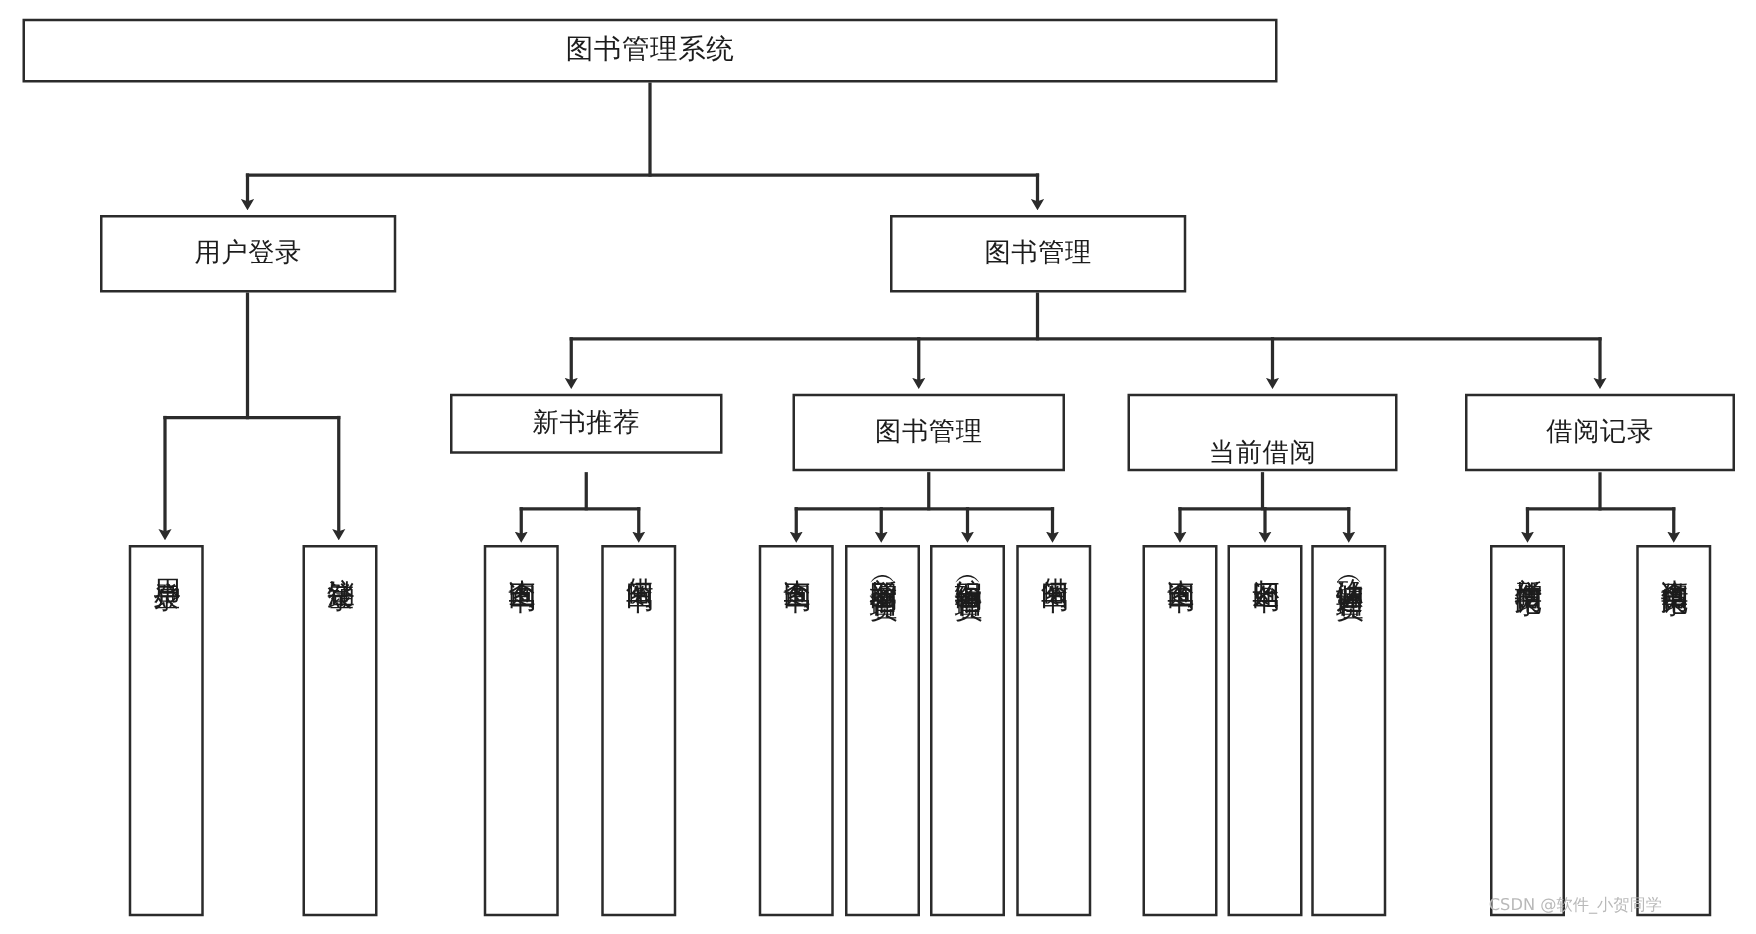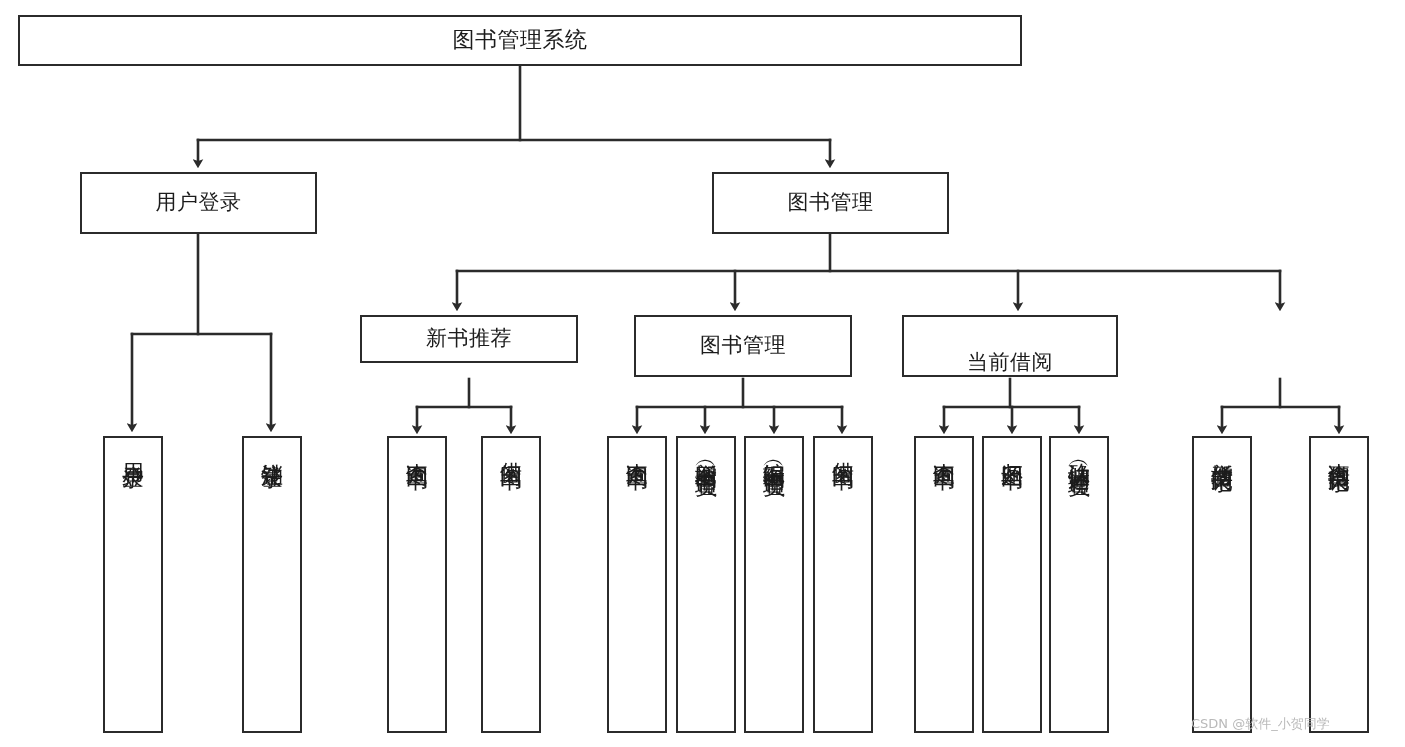--- a/index.html
+++ b/index.html
@@ -148,20 +148,23 @@
   </div>
 
   <div class="node horiz" style="left:634px; top:315px; width:218px; height:62px;">
     <span class="node-label">图书管理</span>
   </div>
 
   <div class="node horiz" style="left:902px; top:315px; width:216px; height:62px;align-items:flex-end;">
     <span class="node-label">当前借阅</span>
   </div>
 
+  <div class="node horiz" style="left:1172px; top:315px; width:216px; height:62px;">
+    <span class="node-label">借阅记录</span>
+  </div>
 
   <div class="node leaf" style="left:103px; top:436px; width:60px; height:297px;">
     <span class="node-label">用户登录</span>
   </div>
   <div class="node leaf" style="left:242px; top:436px; width:60px; height:297px;">
     <span class="node-label">注销登录</span>
   </div>
 
   <div class="node leaf" style="left:387px; top:436px; width:60px; height:297px;">
     <span class="node-label">查询图书</span>

